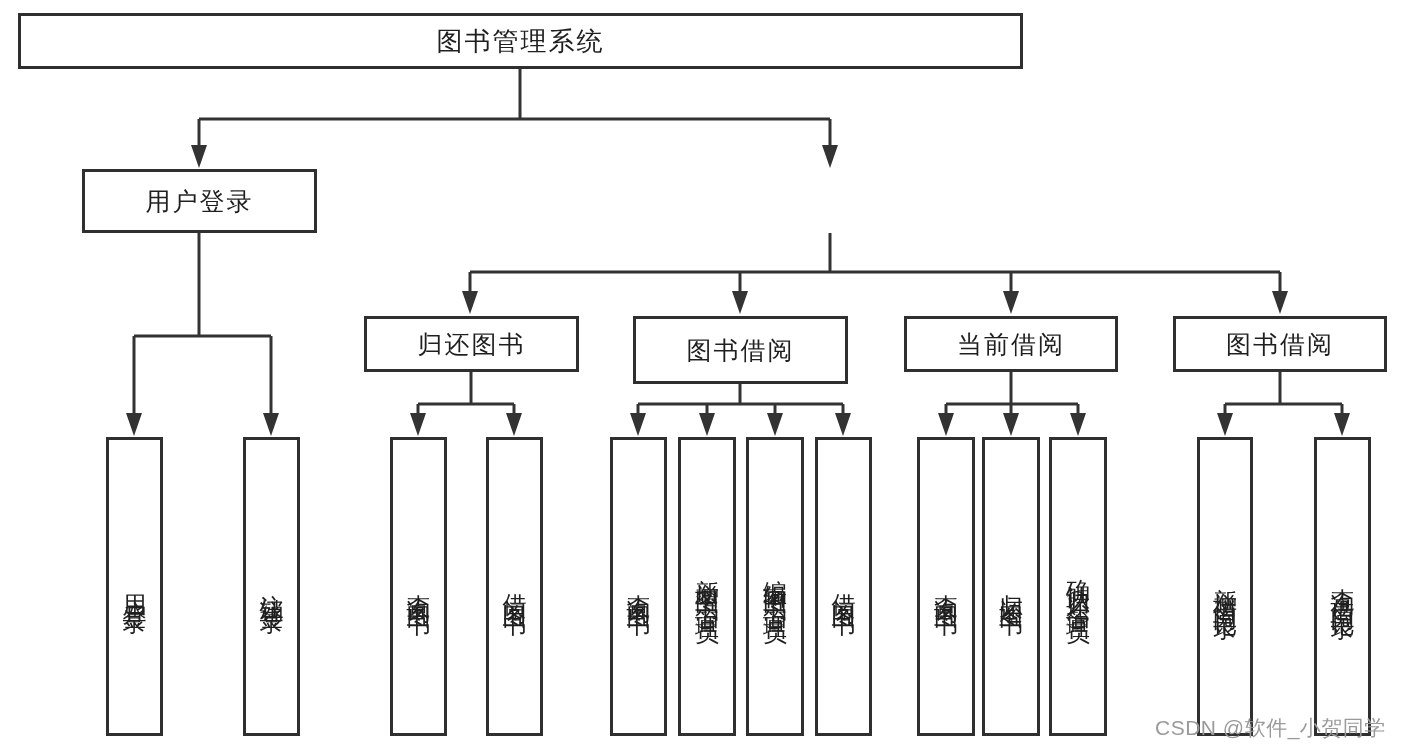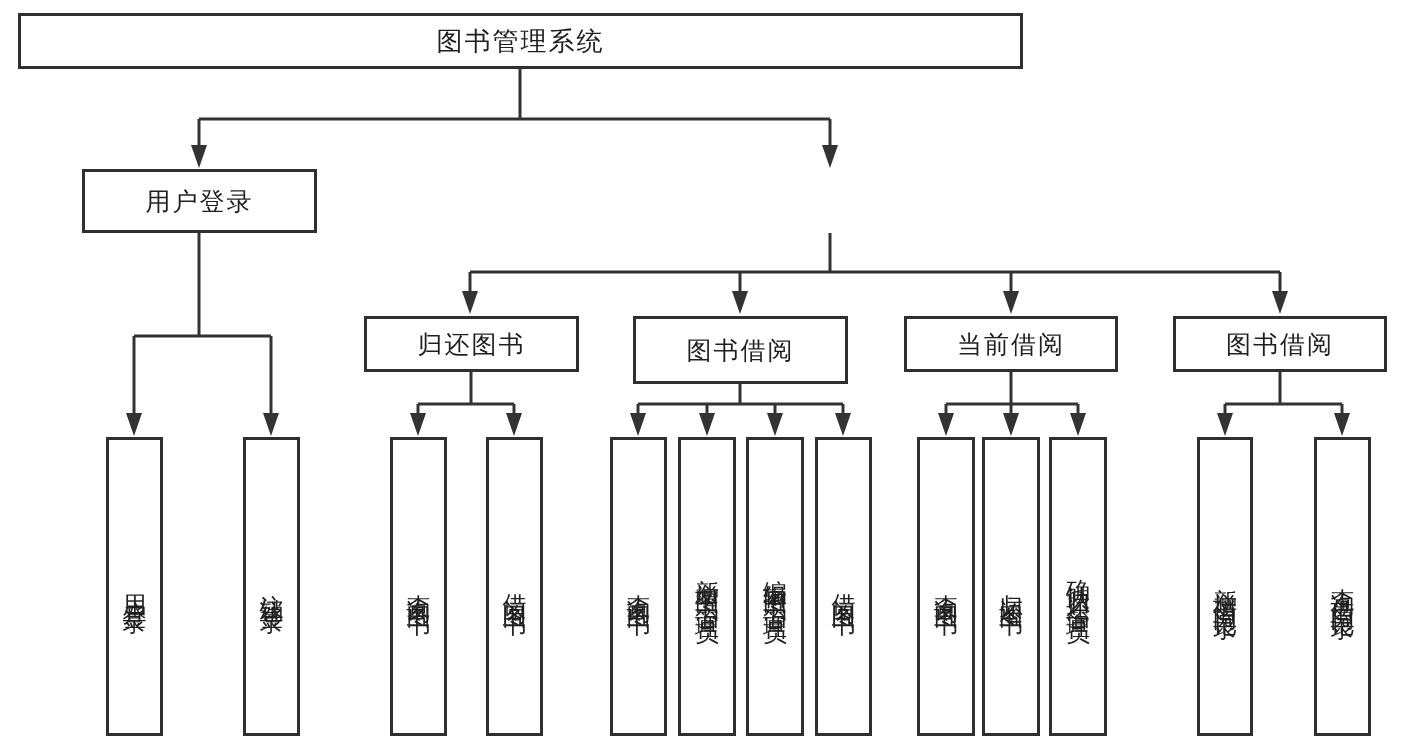--- a/index.html
+++ b/index.html
@@ -202,14 +202,15 @@
     <span class="vtext">确认归还（管理员）</span>
   </div>
 
   <div class="node vbox" style="left:1197px;top:437px;width:56px;height:299px">
     <span class="vtext">新增借阅记录</span>
   </div>
   <div class="node vbox" style="left:1314px;top:437px;width:57px;height:299px">
     <span class="vtext">查询借阅记录</span>
   </div>
 
+  <div id="watermark">CSDN @软件_小贺同学</div>
 
 </div>
 
 </body></html>

